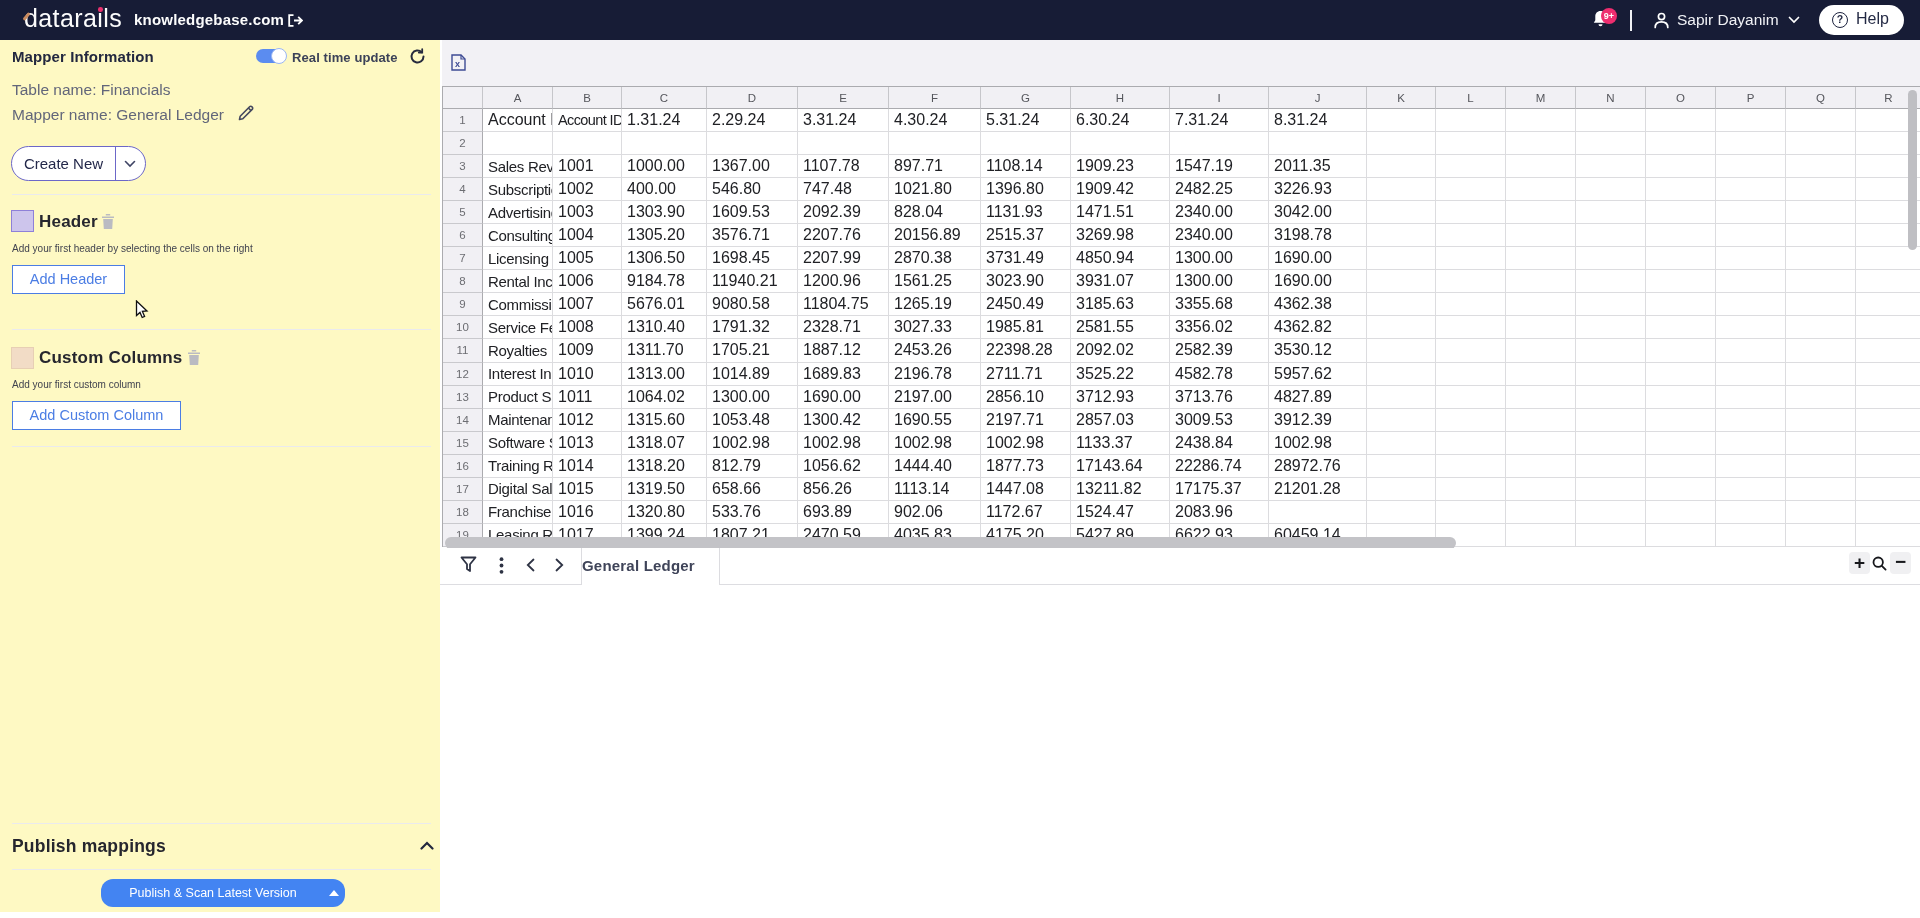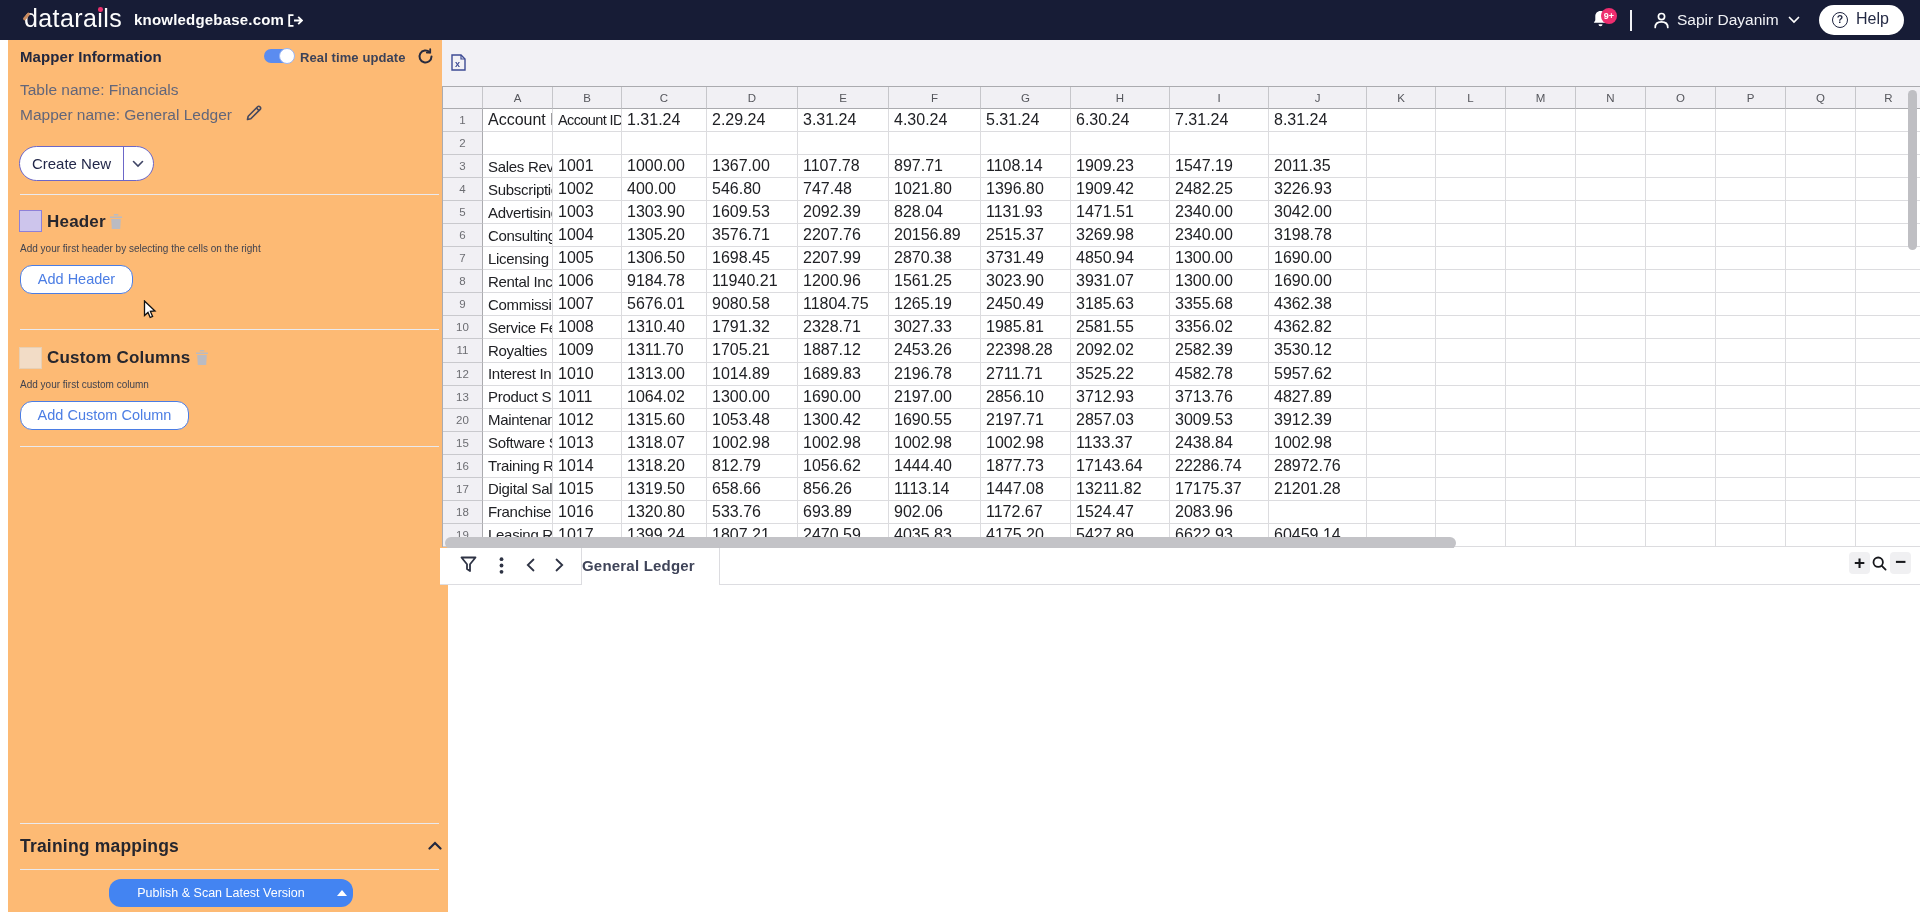--- a/index.html
+++ b/index.html
@@ -18,21 +18,21 @@
 #badge{position:absolute;left:1601px;top:8px;width:16px;height:16px;border-radius:50%;background:#ee2d6f;color:rgba(255,255,255,.99);font-size:9px;font-weight:700;text-align:center;line-height:16px}
 #navdiv{position:absolute;left:1630px;top:10px;width:2px;height:21px;background:#f0f1f5}
 #user{position:absolute;left:1653px;top:12px}
 #uname{position:absolute;left:1677px;top:11px;font-size:15.5px;color:rgba(244,245,249,.99)}
 #uchev{position:absolute;left:1788px;top:16px}
 #help{position:absolute;left:1819px;top:5px;width:85px;height:30px;background:#fff;border-radius:15px;color:rgba(30,36,64,.99)}
 #help .q{position:absolute;left:13px;top:7px;width:16px;height:16px;border:1.7px solid #1e2440;border-radius:50%;font-size:10.5px;font-weight:700;text-align:center;line-height:13px}
 #help .t{position:absolute;left:37px;top:5px;font-size:16px}
 
 
-#side{position:absolute;left:8px;top:40px;width:440px;height:878px;background:#fdba74;will-change:transform}
+#side{position:absolute;left:0;top:40px;width:440px;height:878px;background:#fef9c3;will-change:transform}
 .h1{font-size:15px;font-weight:700;color:#23283f;letter-spacing:.1px}
 #mi{position:absolute;left:12px;top:8px}
 #toggle{position:absolute;left:256px;top:9px;width:30px;height:14px;border-radius:7px;background:#5b8cf0}
 #toggle .knob{position:absolute;right:-1px;top:-1px;width:16px;height:16px;border-radius:50%;background:#fff;border:1px solid #9ab6f3}
 #rtu{position:absolute;left:292px;top:10px;font-size:13px;font-weight:700;color:#3c4258;letter-spacing:.1px}
 #refresh{position:absolute;left:409px;top:8px}
 #tn{position:absolute;left:12px;top:41px;font-size:15.5px;color:#62667a}
 #mn{position:absolute;left:12px;top:66px;font-size:15.5px;color:#62667a}
 #pencil{position:absolute;left:237px;top:64px}
 #createnew{position:absolute;left:11px;top:106px;width:135px;height:35px;border:1px solid #6c67c8;border-radius:17.5px;background:#fff}
@@ -50,21 +50,21 @@
 #sw2{left:11px;top:307px;background:#f2dcc6;border:1px solid #e7cfb4}
 .h2{font-size:17px;font-weight:700;color:#26262e;letter-spacing:.2px}
 #hdrT{position:absolute;left:39px;top:172px}
 #ccT{position:absolute;left:39px;top:308px}
 .trash{position:absolute}
 #tr1{left:101px;top:173px}
 #tr2{left:187px;top:309px}
 .desc{position:absolute;left:12px;font-size:10px;color:#41434f}
 #d1{top:203px}
 #d2{top:339px}
-.obtn{position:absolute;left:12px;height:29px;border:1.5px solid #4b7de4;border-radius:12px;background:#fff;color:#4b7de4;font-size:14.5px;font-weight:500;text-align:center}
+.obtn{position:absolute;left:12px;height:29px;border:1.5px solid #4b7de4;border-radius:0;background:#fff;color:#4b7de4;font-size:14.5px;font-weight:500;text-align:center}
 #ah{top:225px;width:113px;line-height:26px}
 #acc{top:361px;width:169px;line-height:26px}
 #cursor{position:absolute;left:135px;top:260px}
 #am{position:absolute;left:12px;top:796px;font-size:17.5px}
 #amchev{position:absolute;left:420px;top:801px}
 #publish{position:absolute;left:101px;top:839px;width:244px;height:28px;background:#4384f2;border-radius:12px;color:#fff}
 #publish .t{position:absolute;left:0;top:7px;width:224px;text-align:center;font-size:12.5px;letter-spacing:0}
 #publish .tri{position:absolute;left:228px;top:11px;width:0;height:0;border-left:5px solid transparent;border-right:5px solid transparent;border-bottom:6px solid #fff}
 
 
@@ -168,21 +168,21 @@
   <div class="h2" id="ccT">Custom Columns</div>
   <svg class="trash" id="tr2" width="14" height="17" viewBox="0 0 14 17" fill="#babbc2">
     <path d="M1 3.5 H13 V5 H1 Z M4.8 1 H9.2 V2.5 H4.8 Z"></path>
     <path d="M2.2 6 H11.8 L11.2 16 H2.8 Z"></path>
   </svg>
   <div class="desc" id="d2">Add your first custom column</div>
   <div class="obtn" id="acc">Add Custom Column</div>
   <div class="hr" id="hr3"></div>
 
   <div class="hr" id="hr4"></div>
-  <div id="am" class="h2">Training mappings</div>
+  <div id="am" class="h2">Publish mappings</div>
   <svg id="amchev" width="14" height="9" viewBox="0 0 14 9" fill="none" stroke="#23283f" stroke-width="2.2" stroke-linecap="round">
         <path d="M1.5 7.5 L7 2 L12.5 7.5"></path>
       </svg>
   <div class="hr" id="hr5"></div>
   <div id="publish">
         <span class="t">Publish &amp; Scan Latest Version</span>
         <span class="tri"></span>
       </div>
 </div>
 
@@ -506,21 +506,21 @@
             <td></td>
             <td></td>
             <td></td>
             <td></td>
             <td></td>
             <td></td>
             <td></td>
             <td></td>
           </tr>
           <tr>
-            <th class="rowh">20</th>
+            <th class="rowh">14</th>
             <td class="ca">Maintenance Re</td>
             <td>1012</td>
             <td>1315.60</td>
             <td>1053.48</td>
             <td>1300.42</td>
             <td>1690.55</td>
             <td>2197.71</td>
             <td>2857.03</td>
             <td>3009.53</td>
             <td>3912.39</td>

